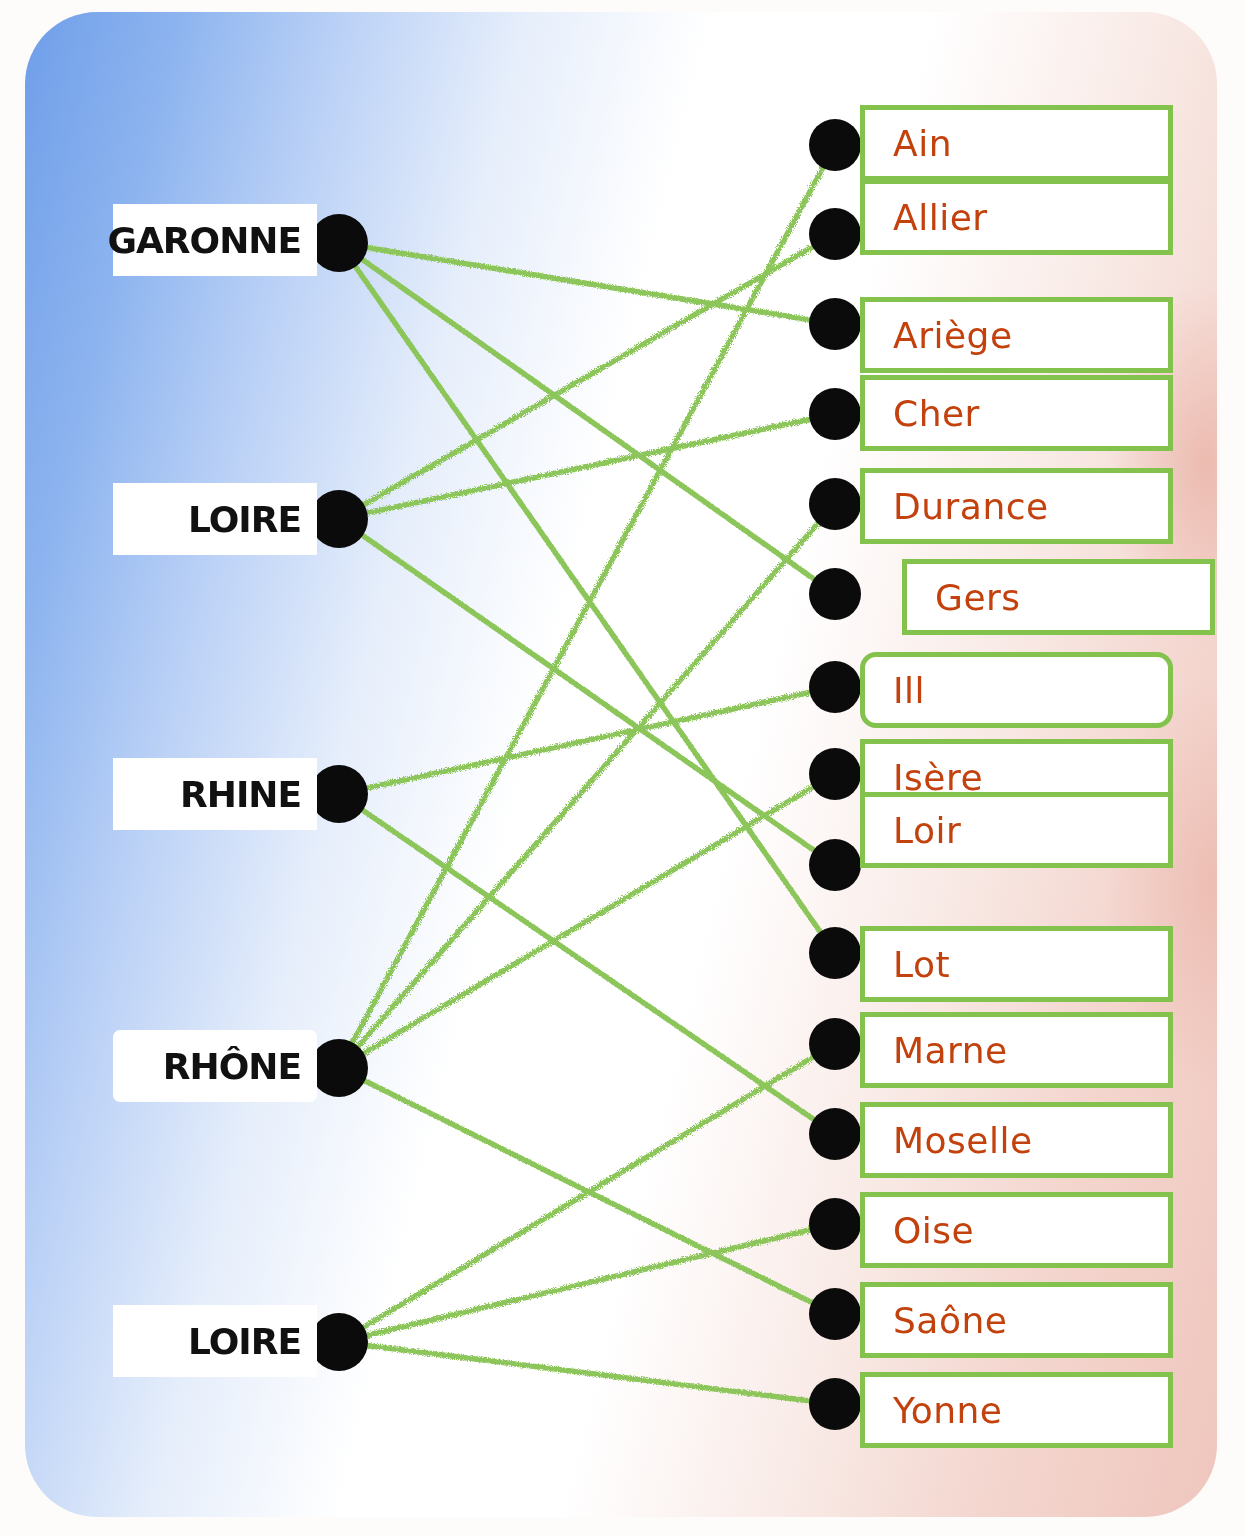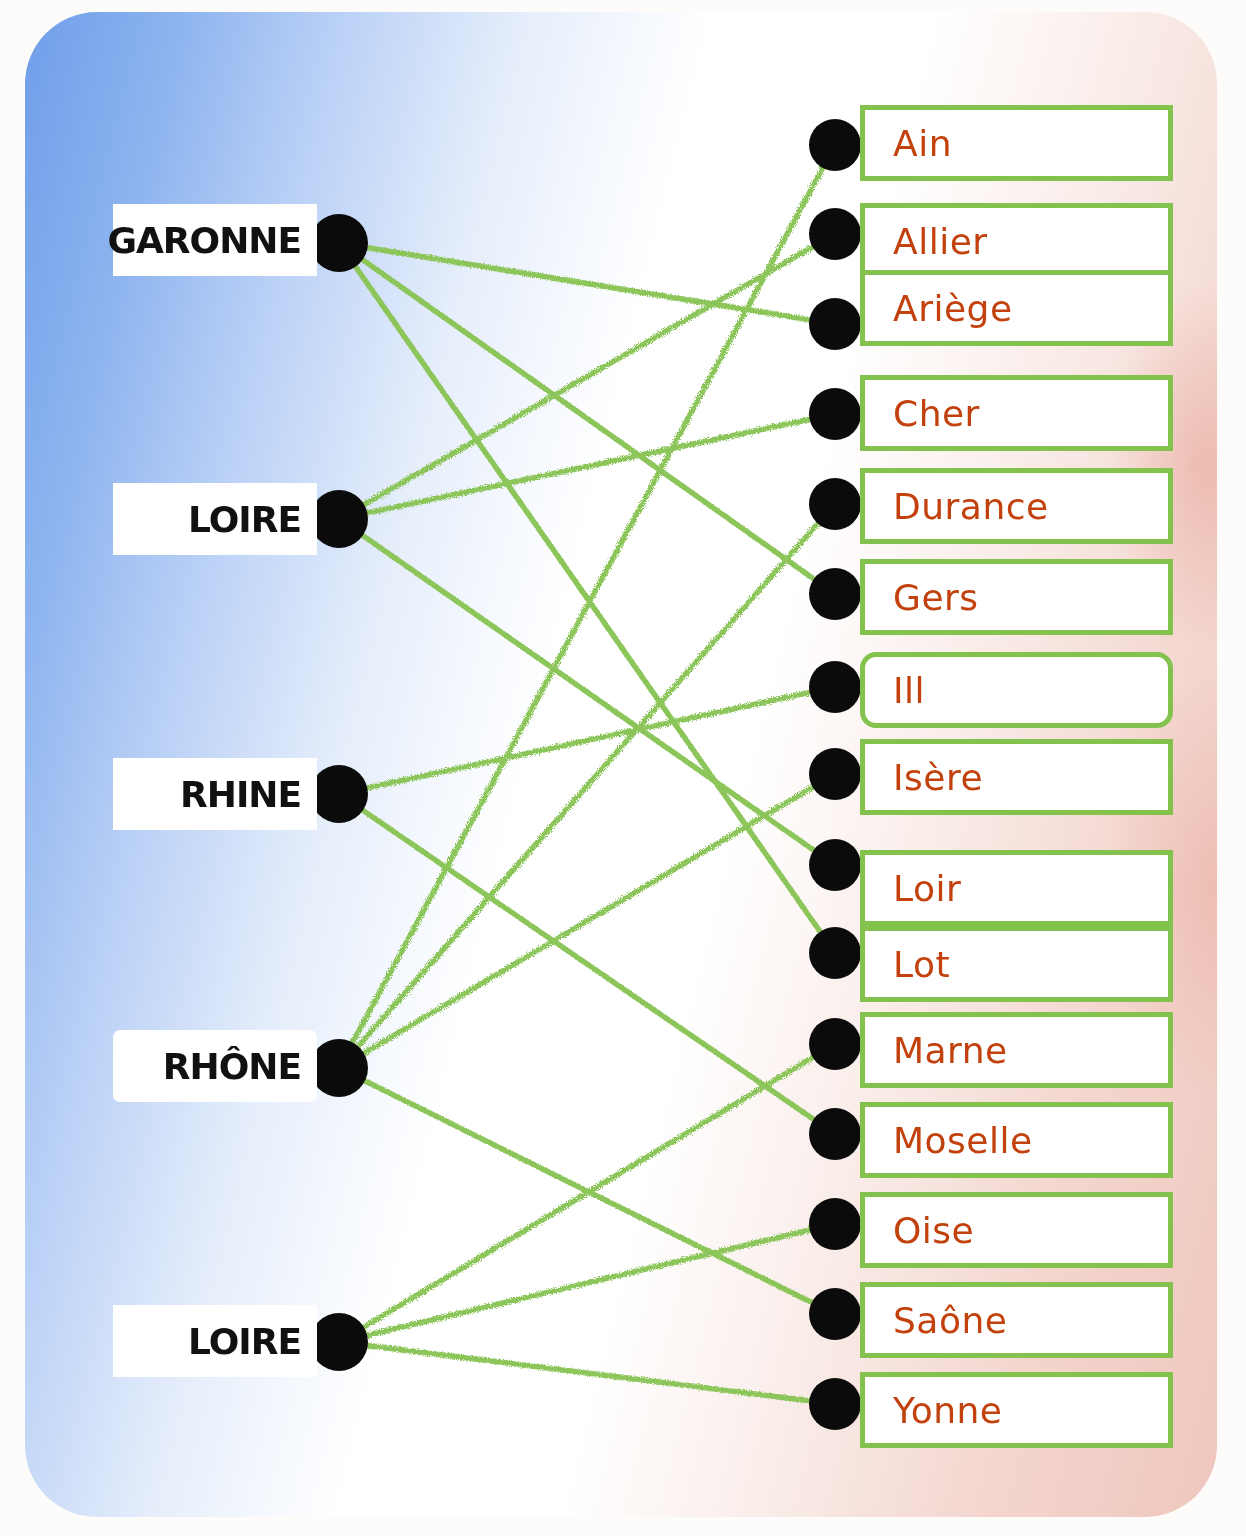--- a/index.html
+++ b/index.html
@@ -113,42 +113,42 @@
           <span>RHÔNE</span>
         </div>
         <div class="left-item" style="top: 1293px;">
           <span>LOIRE</span>
         </div>
       </div>
     <div id="right-col">
         <div class="right-item" style="top: 93px;">
           <span>Ain</span>
         </div>
-        <div class="right-item" style="top: 191px;">
+        <div class="right-item" style="top: 167px;">
           <span>Allier</span>
         </div>
-        <div class="right-item" style="top: 258px; text-align: center;">
+        <div class="right-item" style="top: 285px; text-align: center;">
           <span>Ariège</span>
         </div>
         <div class="right-item" style="top: 363px;">
           <span>Cher</span>
         </div>
         <div class="right-item" style="top: 456px;">
           <span>Durance</span>
         </div>
-        <div class="right-item" style="top: 547px;">
+        <div class="right-item" style="top: 547px; margin-left: 42px;">
           <span>Gers</span>
         </div>
         <div class="right-item" style="top: 640px; border-radius: 16px;">
           <span>Ill</span>
         </div>
         <div class="right-item" style="top: 727px;">
           <span>Isère</span>
         </div>
-        <div class="right-item" style="top: 838px;">
+        <div class="right-item" style="top: 780px;">
           <span>Loir</span>
         </div>
         <div class="right-item" style="top: 908px; margin-top: 6px;">
           <span>Lot</span>
         </div>
         <div class="right-item" style="top: 1000px;">
           <span>Marne</span>
         </div>
         <div class="right-item" style="top: 1090px;">
           <span>Moselle</span>

